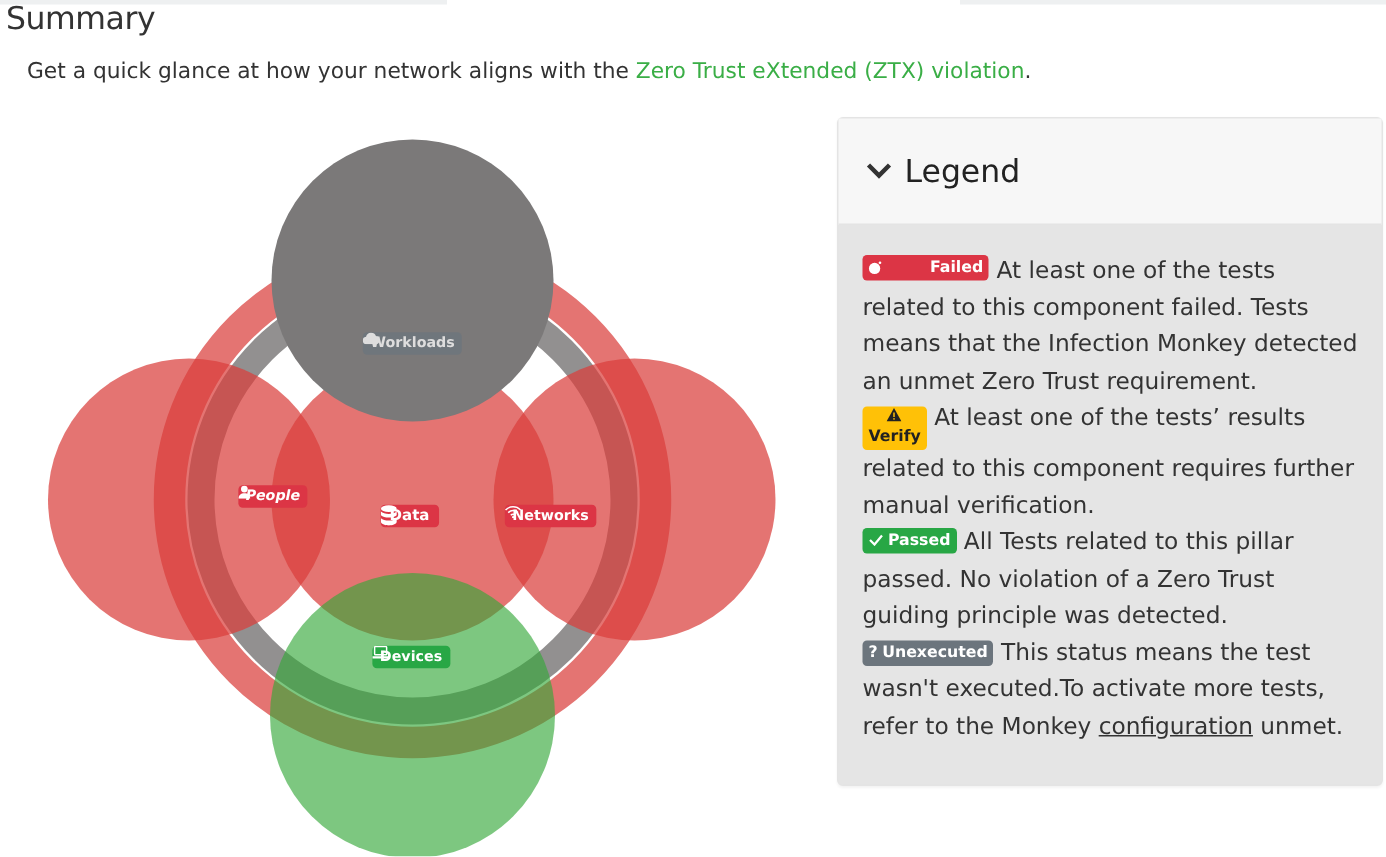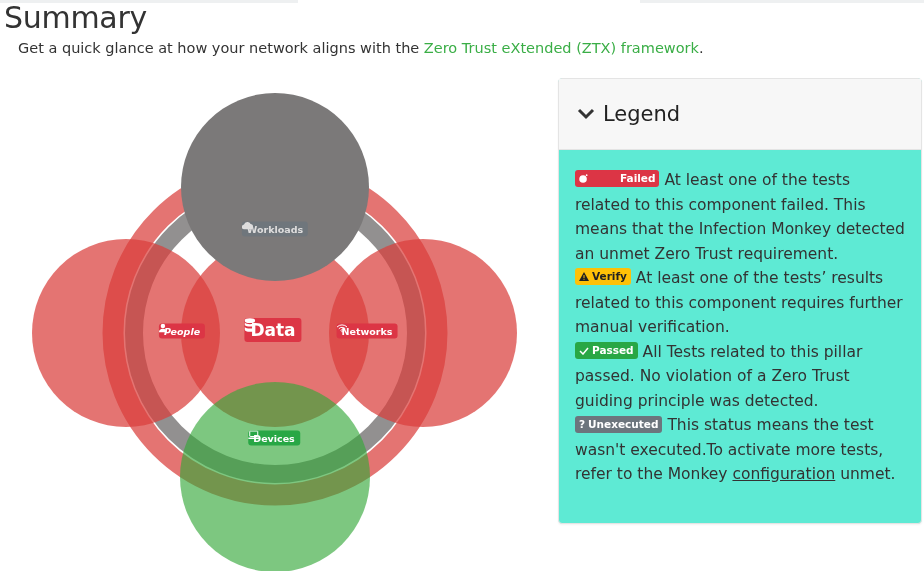--- a/index.html
+++ b/index.html
@@ -6,77 +6,77 @@
   body {
     width: 924px; height: 571px; overflow: hidden; position: relative;
     background: #ffffff;
     font-family: "DejaVu Sans", sans-serif;
     color: #212529;
   }
   .topbar-left { position: absolute; left: 0; top: 0; width: 298px; height: 3px; background: #eef0f1; }
   .topbar-right { position: absolute; left: 640px; top: 0; width: 284px; height: 3px; background: #eef0f1; }
   .page-title {
     position: absolute; left: 4px; top: 0px;
-    font-size: 30px; font-weight: normal; color: #333; letter-spacing: -0.3px;
+    font-size: 21px; font-weight: normal; color: #333; letter-spacing: -0.3px;
   }
   .subtitle {
     position: absolute; left: 18px; top: 40px;
     font-size: 14.5px; color: #333;
   }
   .subtitle a { color: #3aae46; text-decoration: none; }
   .venn { position: absolute; left: 0; top: 70px; width: 550px; height: 501px; }
   .venn svg { position: absolute; left: 0; top: 0; }
   .pill {
     position: absolute; transform: translate(-50%, -50%);
     display: inline-flex; align-items: center; gap: 3px;
     font-family: "DejaVu Sans", sans-serif; font-weight: bold; color: #fff;
     font-size: 9.5px; padding: 2px 5px; border-radius: 3px; white-space: nowrap;
   }
   .pill.red { background: #dc3545; }
   .pill.gray { background: #6c757d; opacity: .75; }
   .pill.green { background: #28a745; }
-  .pill.big { font-size: 17px; padding: 2px 6px; }
+  .pill.big { font-size: 10px; padding: 2px 6px; margin-top: 14px; }
   .pill svg { display: block; }
 
   .card {
     position: absolute; left: 558px; top: 78px; width: 362px; height: 444px;
-    border: 1px solid #e4e4e4; border-radius: 4px; background: #5eead4;
+    border: 1px solid #e4e4e4; border-radius: 4px; background: #e5e5e5;
     box-shadow: 0 1px 2px rgba(0,0,0,0.05);
   }
   .card-header {
     height: 70px; background: #f7f7f7; border-bottom: 1px solid #e4e4e4;
     display: flex; align-items: center; padding-left: 18px; gap: 8px;
     cursor: pointer;
   }
   .card-header .title { font-size: 21px; color: #222; }
   .card-body {
     padding: 18px 14px 0 16px;
     font-size: 15.5px; line-height: 24.5px; color: #333;
   }
   .badge {
     display: inline-flex; align-items: center; gap: 3px;
     font-size: 10.5px; font-weight: bold; color: #fff;
     padding: 1px 4px; border-radius: 3px; vertical-align: 2px;
     line-height: 15px;
   }
   .badge.failed { background: #dc3545; gap: 32px; }
-  .badge.verify { background: #ffc107; color: #222; }
+  .badge.verify { background: #ffc107; color: #222; flex-direction: column; }
   .badge.passed { background: #28a745; }
   .badge.unexecuted { background: #6c757d; }
   .card-body a { color: #333; text-decoration: underline; }
 </style>
 </head>
 <body>
 
 <div class="topbar-left"></div>
 <div class="topbar-right"></div>
 
 <h2 class="page-title" style="margin:0;">Summary</h2>
 <div class="subtitle">
-  <span>Get a quick glance at how your network aligns with the </span><a href="#">Zero Trust eXtended (ZTX) framework</a><span>.</span>
+  <span>Get a quick glance at how your network aligns with the </span><a href="#">Zero Trust eXtended (ZTX) violation</a><span>.</span>
 </div>
 
 <div class="venn">
   <svg width="550" height="501" viewBox="0 70 550 501">
 
     <circle cx="275" cy="333" r="162" fill="none" stroke="#d93e3c" stroke-opacity="0.72" stroke-width="21"></circle>
 
     <circle cx="275" cy="333" r="141" fill="none" stroke="#6d6b6b" stroke-opacity="0.75" stroke-width="18"></circle>
 
     <circle cx="126" cy="333" r="94" fill="#d93e3c" fill-opacity="0.72"></circle>
@@ -106,21 +106,21 @@
   </span>
 
   <span class="pill red big" style="left:273px; top:260px;">
     <svg width="11" height="14" viewBox="0 0 12 16">
         <ellipse cx="6" cy="3" rx="6" ry="2.6" fill="#fff"></ellipse>
         <path fill="#fff" d="M0 5.2c1.2 1.2 3.4 1.8 6 1.8s4.8-.6 6-1.8V8c-1.2 1.2-3.4 1.8-6 1.8S1.2 9.2 0 8zM0 10.2c1.2 1.2 3.4 1.8 6 1.8s4.8-.6 6-1.8V13c0 1.5-2.7 2.8-6 2.8S0 14.5 0 13z"></path>
       </svg>
     <span>Data</span>
   </span>
 
-  <span class="pill red" style="left:367px; top:261px;">
+  <span class="pill red" style="left:367px; top:274px;">
     <svg width="11" height="9" viewBox="0 0 22 18">
         <path d="M1 7a14 14 0 0 1 20 0M4.5 10.5a9 9 0 0 1 13 0M8 14a4 4 0 0 1 6 0" stroke="#fff" stroke-width="2" fill="none"></path>
         <circle cx="11" cy="16.5" r="1.5" fill="#fff"></circle>
       </svg>
     <span>Networks</span>
   </span>
 
   <span class="pill green" style="left:274px; top:368px;">
     <svg width="11" height="9" viewBox="0 0 22 18">
         <rect x="3" y="1" width="16" height="11" rx="1" stroke="#fff" stroke-width="2" fill="none"></rect>
@@ -138,21 +138,21 @@
     <span class="title">Legend</span>
   </div>
   <div class="card-body">
     <div>
       <span class="badge failed">
         <svg width="9" height="9" viewBox="0 0 10 10">
             <circle cx="4.5" cy="5.5" r="4.2" fill="#fff"></circle>
             <circle cx="8.5" cy="1.3" r="1" fill="#fff"></circle>
           </svg>
         <span>Failed</span>
-      </span><span> At least one of the tests related to this component failed. This means that the Infection Monkey detected an unmet Zero Trust requirement.</span>
+      </span><span> At least one of the tests related to this component failed. Tests means that the Infection Monkey detected an unmet Zero Trust requirement.</span>
     </div>
     <div>
       <span class="badge verify">
         <svg width="10" height="9" viewBox="0 0 20 18">
             <path d="M10 0L20 18H0z" fill="#222"></path>
             <rect x="9" y="6" width="2" height="6" fill="#ffc107"></rect>
             <rect x="9" y="13.5" width="2" height="2" fill="#ffc107"></rect>
           </svg>
         <span>Verify</span>
       </span><span> At least one of the tests’ results related to this component requires further manual verification.</span>

